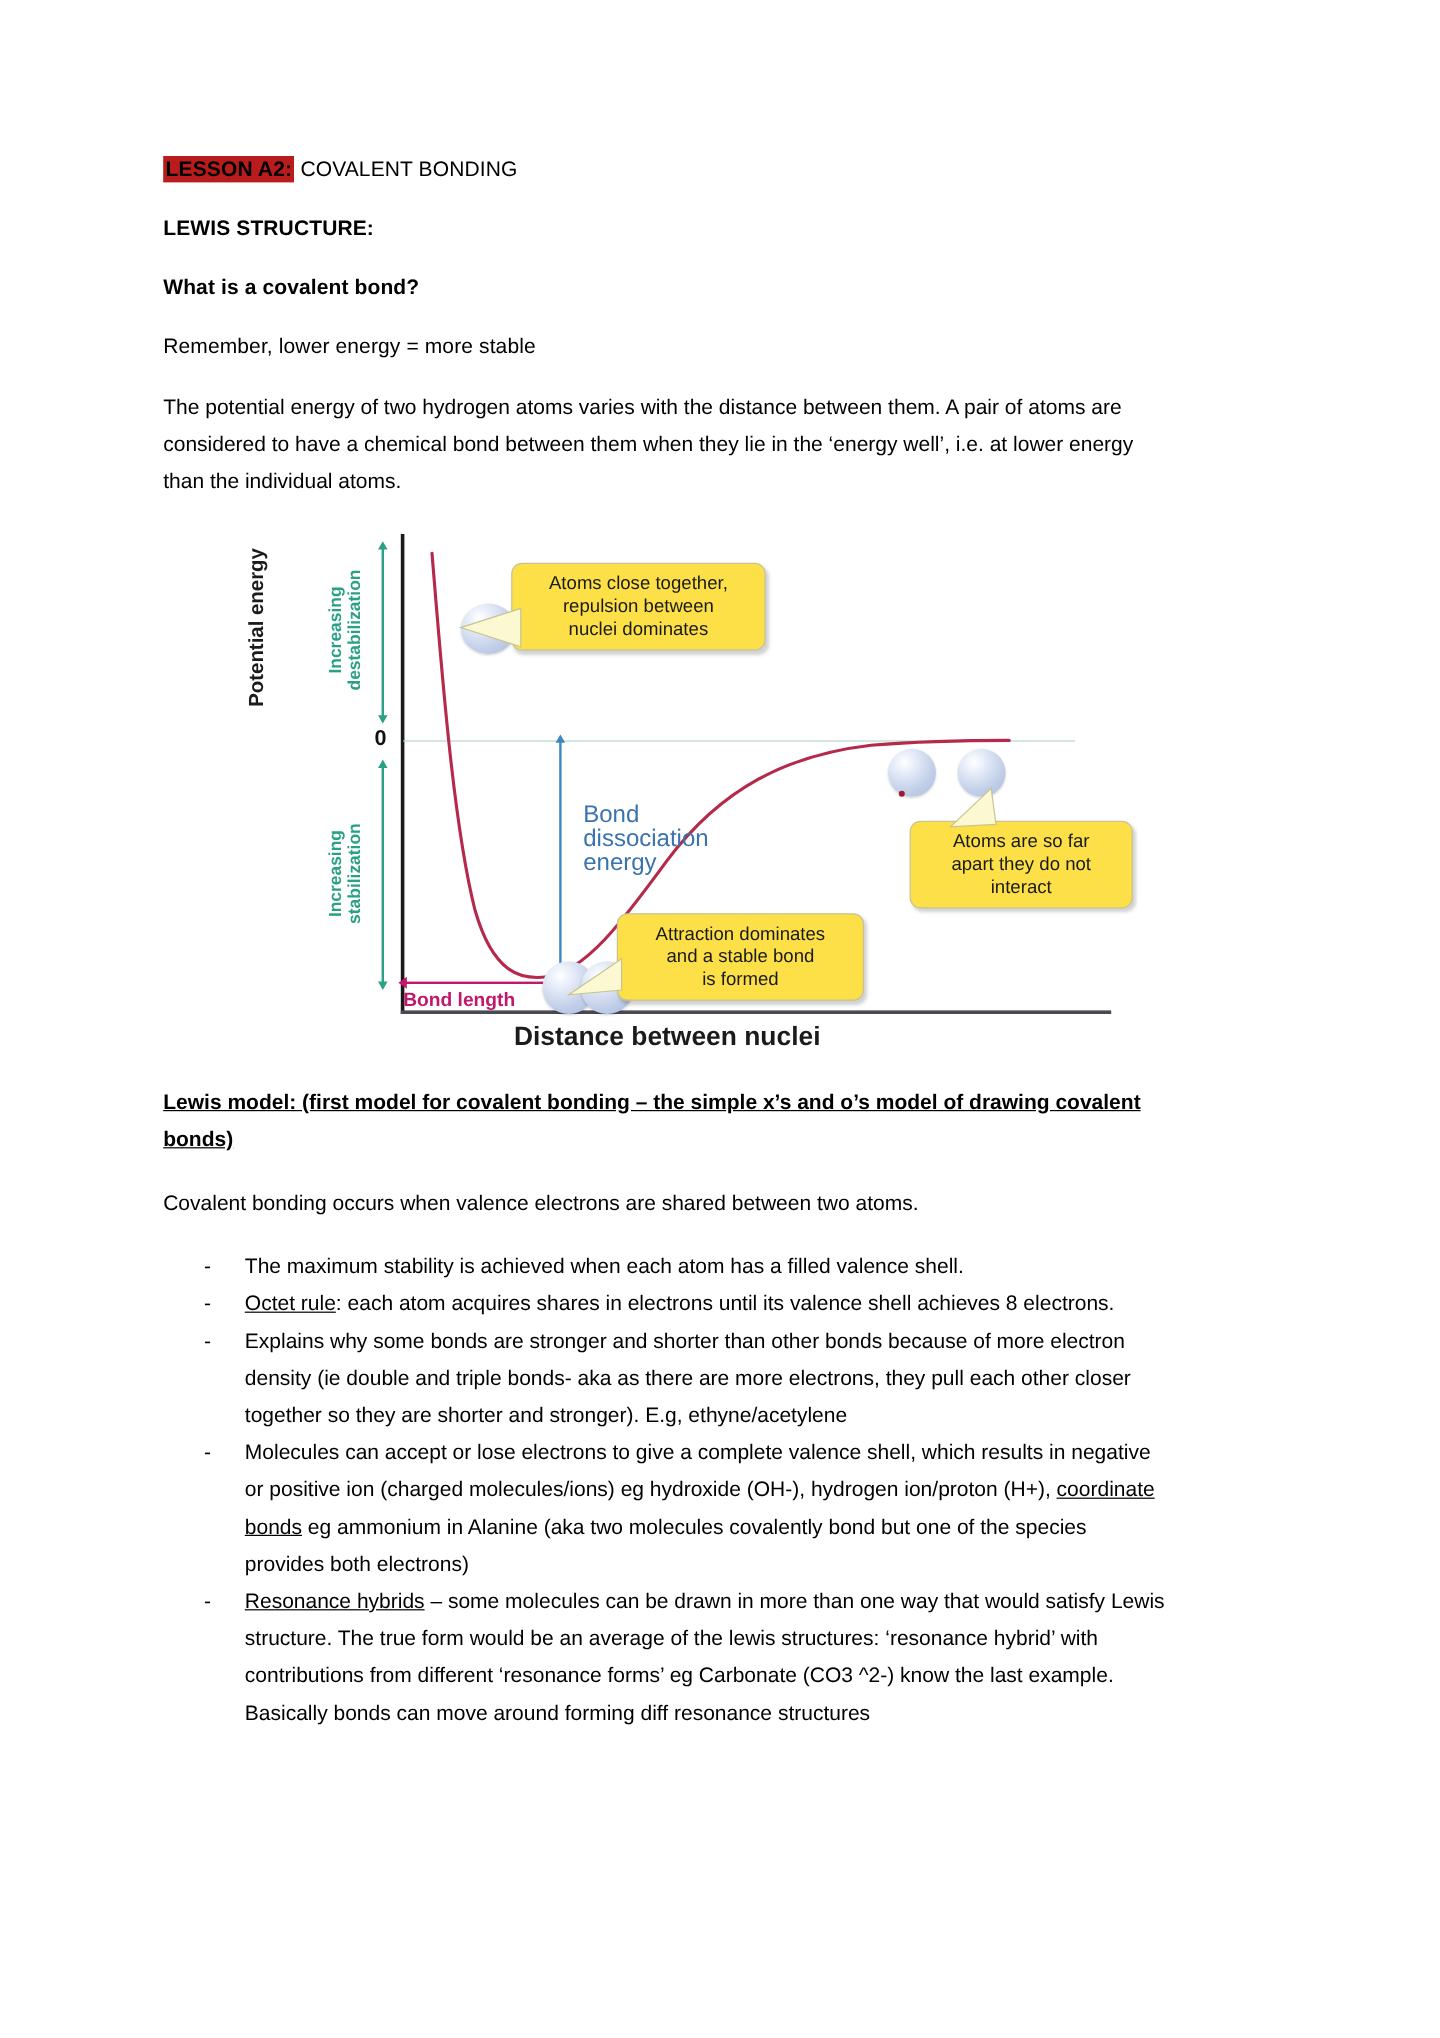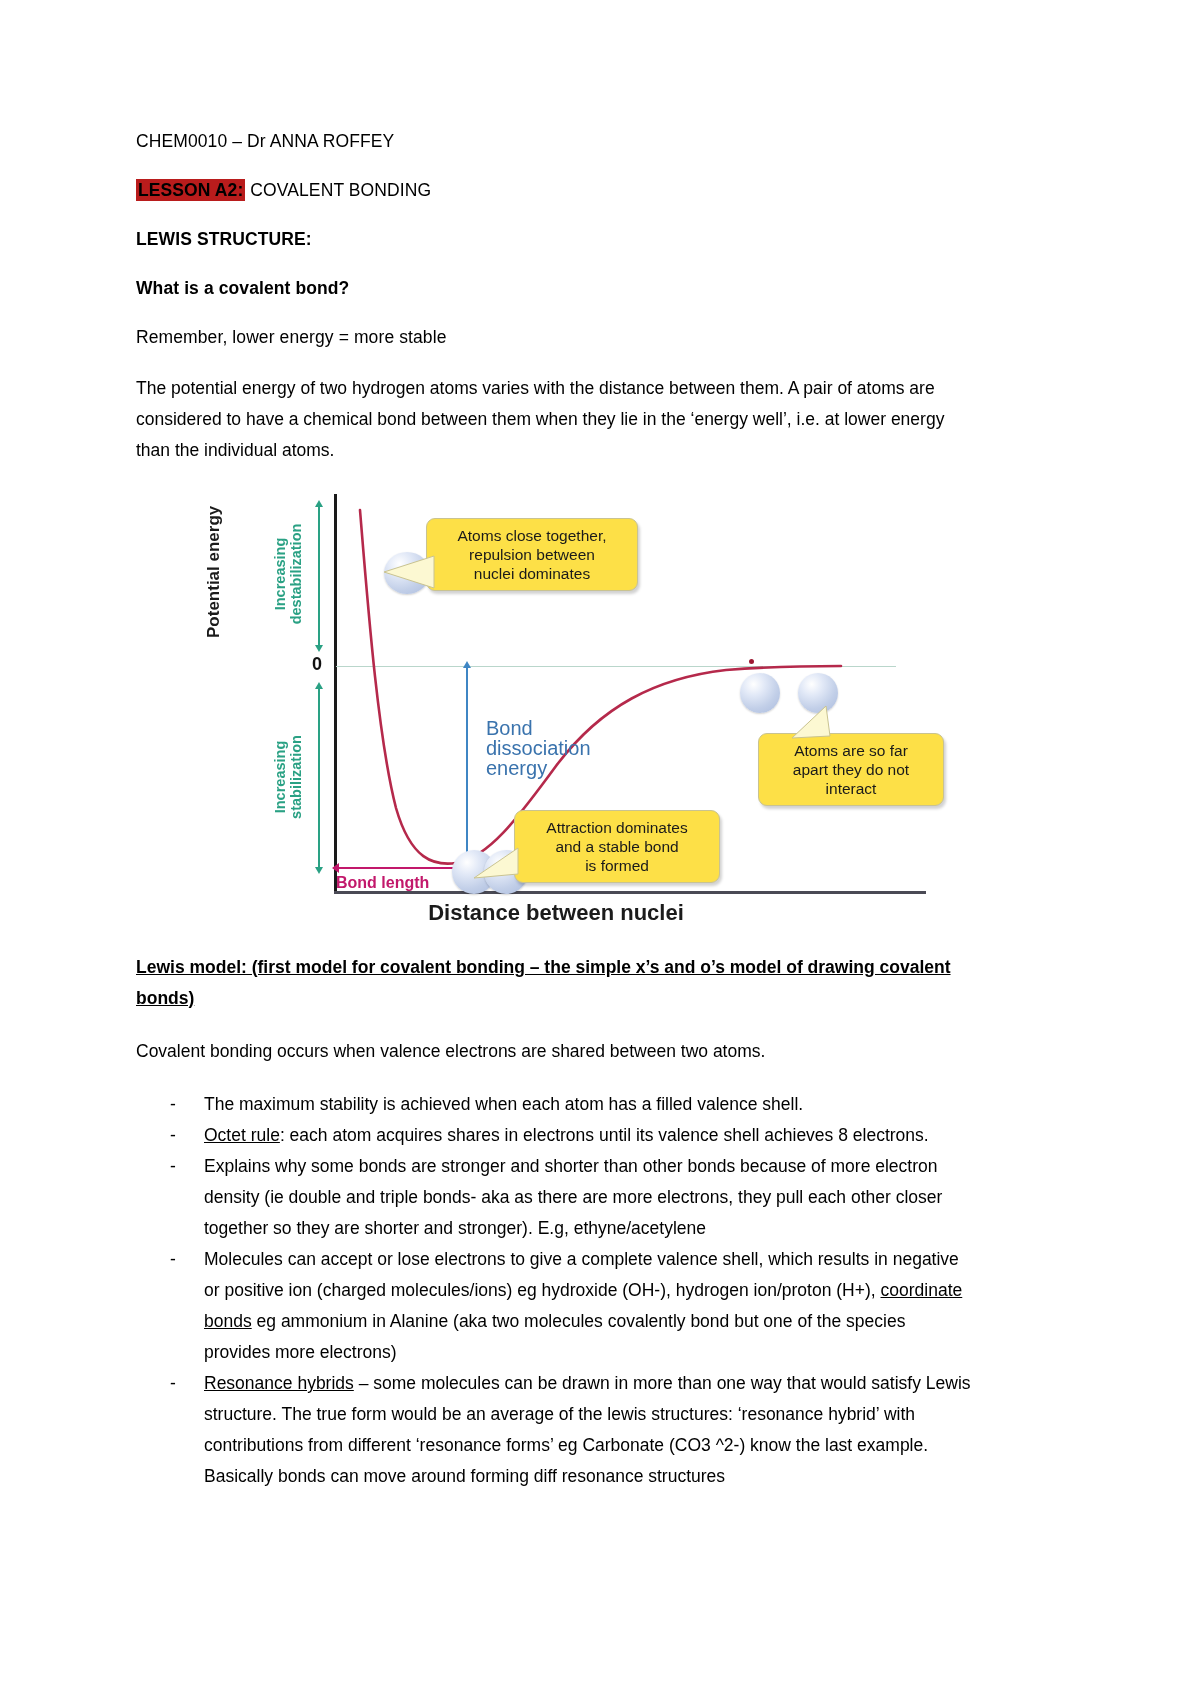--- a/index.html
+++ b/index.html
@@ -70,21 +70,20 @@
   }
   ul.bullets li .dash{position:absolute;left:34px;top:0;}
   .u{text-decoration:underline;}
 </style>
 </head>
 <body>
 
 <div class="page">
   <div class="content">
 
-    <p class="line">CHEM0010 – Dr ANNA ROFFEY</p>
 
     <p class="line"><span class="hl">LESSON A2:</span><span> COVALENT BONDING</span></p>
 
     <p class="line bold">LEWIS STRUCTURE:</p>
 
     <p class="line bold">What is a covalent bond?</p>
 
     <p class="line">Remember, lower energy = more stable</p>
 
     <p class="para">The potential energy of two hydrogen atoms varies with the distance between them. A pair of atoms are considered to have a chemical bond between them when they lie in the ‘energy well’, i.e. at lower energy than the individual atoms.</p>
@@ -175,21 +174,21 @@
       <li>
         <span class="dash">-</span>
         <span class="u">Octet rule</span><span>: each atom acquires shares in electrons until its valence shell achieves 8 electrons.</span>
       </li>
       <li>
         <span class="dash">-</span>
         <span>Explains why some bonds are stronger and shorter than other bonds because of more electron density (ie double and triple bonds- aka as there are more electrons, they pull each other closer together so they are shorter and stronger). E.g, ethyne/acetylene</span>
       </li>
       <li>
         <span class="dash">-</span>
-        <span>Molecules can accept or lose electrons to give a complete valence shell, which results in negative or positive ion (charged molecules/ions) eg hydroxide (OH-), hydrogen ion/proton (H+), </span><span class="u">coordinate bonds</span><span> eg ammonium in Alanine (aka two molecules covalently bond but one of the species provides more electrons)</span>
+        <span>Molecules can accept or lose electrons to give a complete valence shell, which results in negative or positive ion (charged molecules/ions) eg hydroxide (OH-), hydrogen ion/proton (H+), </span><span class="u">coordinate bonds</span><span> eg ammonium in Alanine (aka two molecules covalently bond but one of the species provides both electrons)</span>
       </li>
       <li>
         <span class="dash">-</span>
         <span class="u">Resonance hybrids</span><span> – some molecules can be drawn in more than one way that would satisfy Lewis structure. The true form would be an average of the lewis structures: ‘resonance hybrid’ with contributions from different ‘resonance forms’ eg Carbonate (CO3 ^2-) know the last example. Basically bonds can move around forming diff resonance structures</span>
       </li>
     </ul>
 
   </div>
 </div>
 

